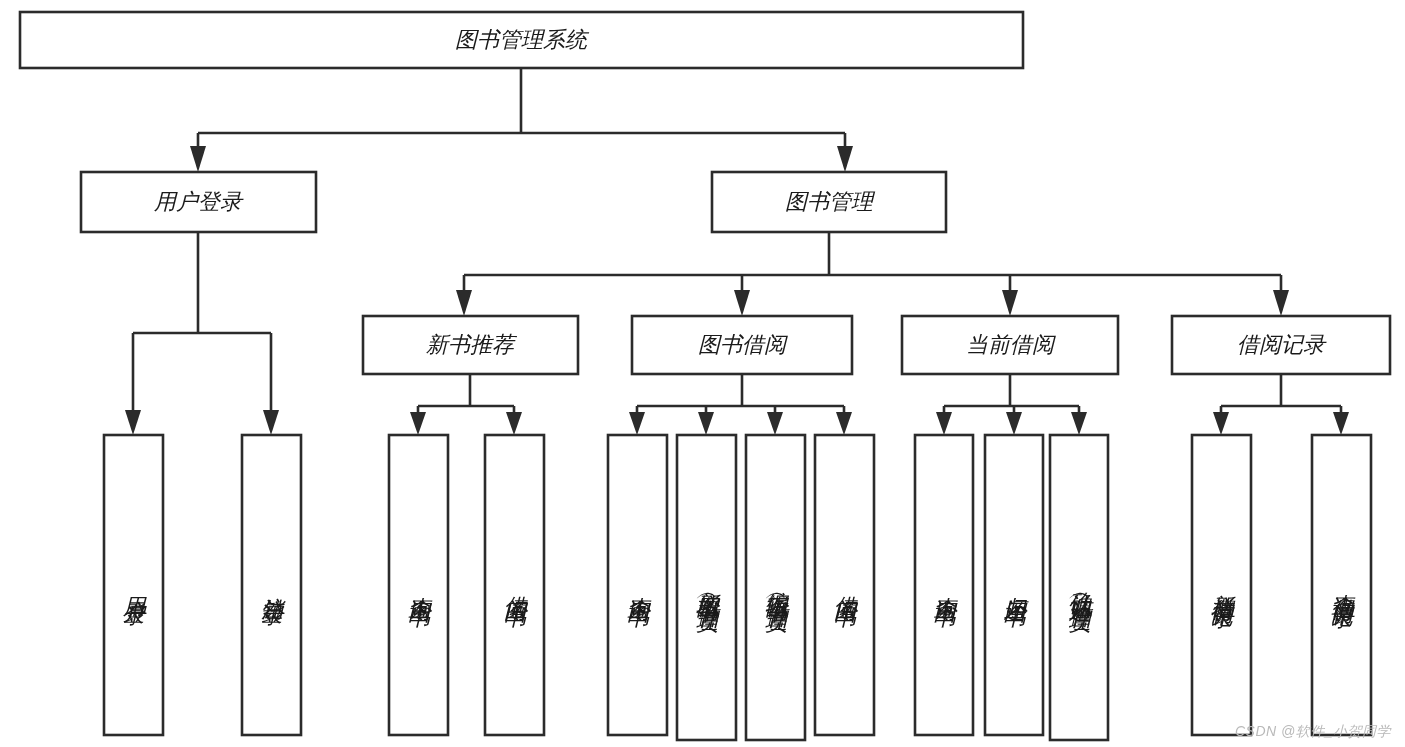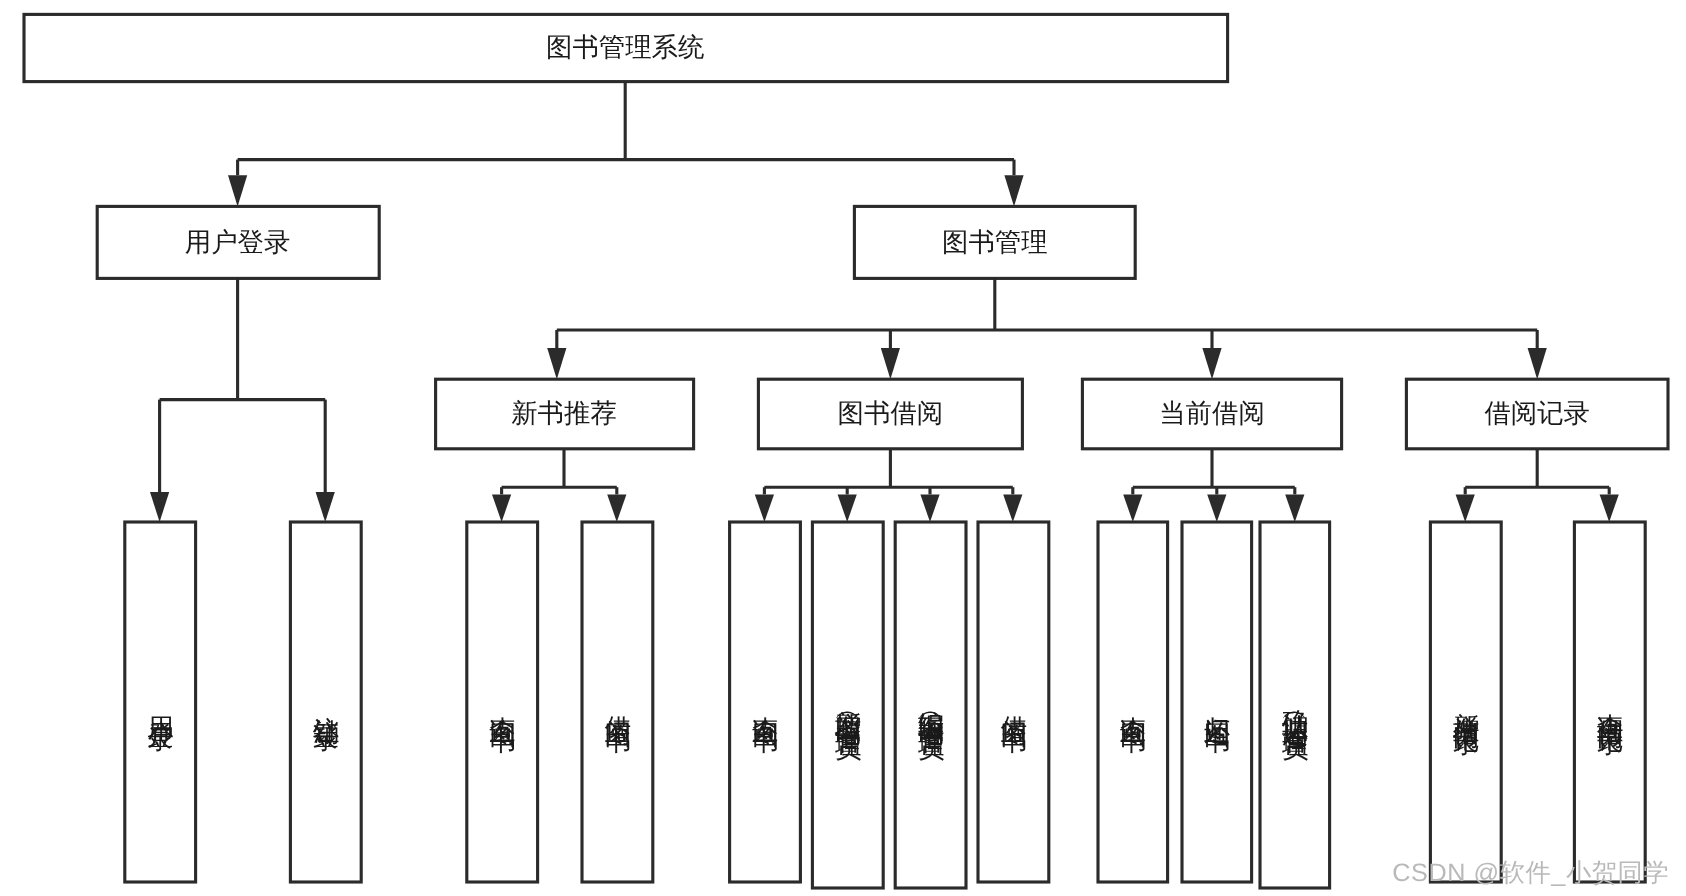--- a/index.html
+++ b/index.html
@@ -9,20 +9,21 @@
   }
   body {
     font-family: "Liberation Sans", "DejaVu Sans", sans-serif;
   }
   #diagram-root {
     position: relative;
     width: 1405px;
     height: 747px;
     background: #ffffff;
     overflow: hidden;
+    font-style: italic;
   }
   svg.canvas {
     position: absolute;
     top: 0;
     left: 0;
     width: 1405px;
     height: 747px;
   }
   .node-box {
     fill: #ffffff;
@@ -61,21 +62,21 @@
     justify-content: center;
     text-align: center;
     white-space: nowrap;
     pointer-events: none;
   }
   .watermark {
     position: absolute;
     right: 14px;
     bottom: 6px;
     font-family: "Liberation Sans", "DejaVu Sans", sans-serif;
-    font-size: 21px;
+    font-size: 14px;
     color: #b9b9b9;
     white-space: nowrap;
     letter-spacing: 0.5px;
   }
 </style>
 </head>
 <body>
 
 <div id="diagram-root">
 

